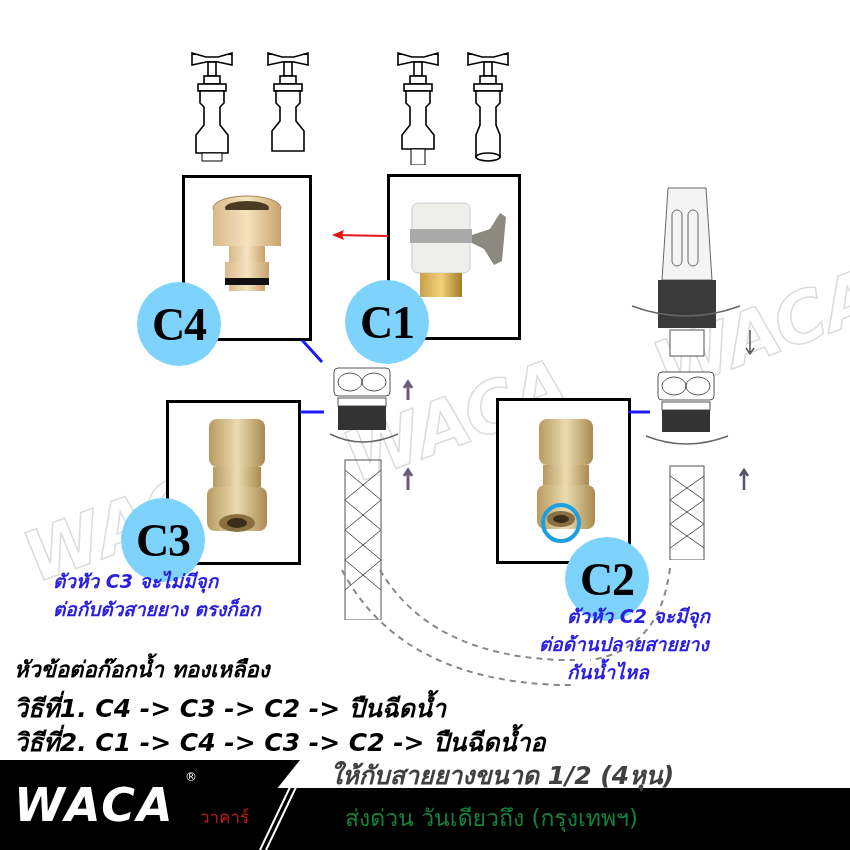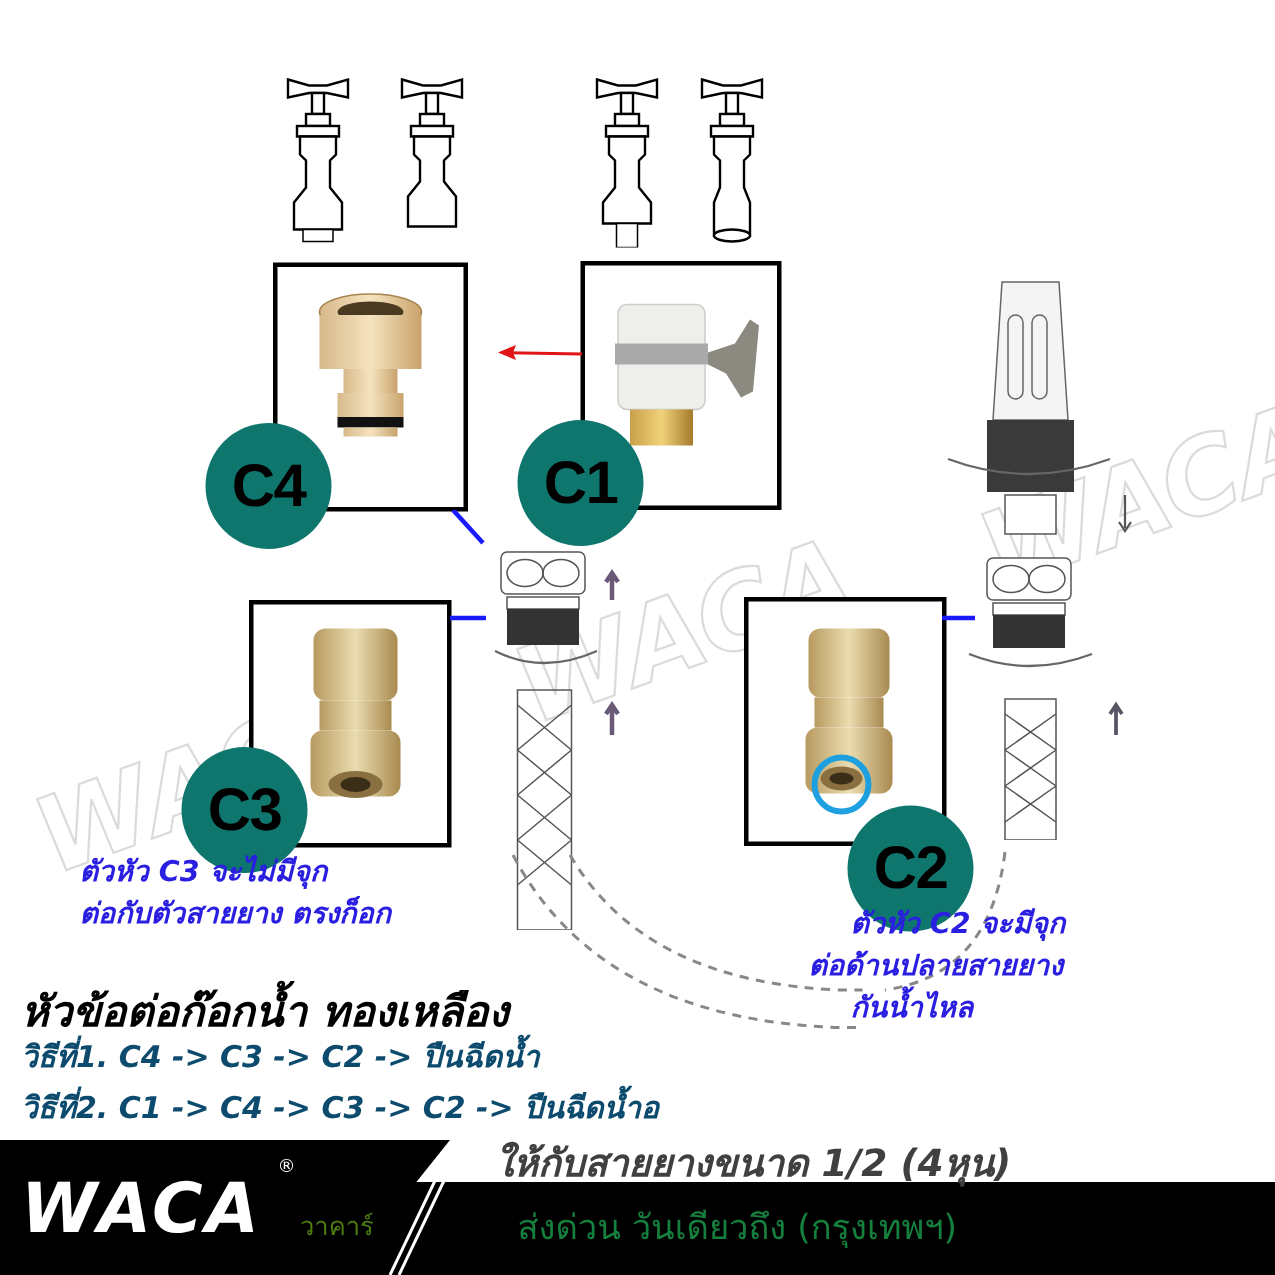--- a/index.html
+++ b/index.html
@@ -1,29 +1,29 @@
 <!DOCTYPE html>
 <html><head>
 <meta charset="utf-8">
 <style>
   html,body{margin:0;padding:0;background:#fff;}
   body{width:850px;height:850px;position:relative;overflow:hidden;font-family:"DejaVu Sans",sans-serif;}
   .abs{position:absolute;}
   .frame{position:absolute;border:3px solid #000;background:#fff;box-sizing:border-box;}
-  .badge{position:absolute;width:84px;height:84px;border-radius:50%;background:#0f766e;display:flex;align-items:center;justify-content:center;font-weight:bold;font-size:40px;color:#000;font-family:Liberation Sans, sans-serif;letter-spacing:-1px;}
+  .badge{position:absolute;width:84px;height:84px;border-radius:50%;background:#7dd3fc;display:flex;align-items:center;justify-content:center;font-weight:bold;font-size:46px;color:#000;font-family:Liberation Serif, serif;letter-spacing:-1px;}
   .note{position:absolute;color:#2a1ee0;font-weight:bold;font-style:italic;font-size:19px;line-height:26px;white-space:nowrap;}
-  .heading{position:absolute;color:#000;font-weight:bold;font-style:italic;font-size:28px;white-space:nowrap;}
-  .method{position:absolute;color:#0c4a6e;font-weight:bold;font-style:italic;font-size:20px;white-space:nowrap;}
+  .heading{position:absolute;color:#000;font-weight:bold;font-style:italic;font-size:22px;white-space:nowrap;}
+  .method{position:absolute;color:#000000;font-weight:bold;font-style:italic;font-size:25px;white-space:nowrap;}
   .watermark{position:absolute;font-family:"DejaVu Sans",sans-serif;font-weight:bold;font-style:italic;color:transparent;-webkit-text-stroke:1.5px #d8d8d8;opacity:.9;white-space:nowrap;}
   .banner{position:absolute;left:0;top:788px;width:850px;height:62px;background:#000;}
   .banner-top{position:absolute;left:0;top:760px;width:300px;height:30px;background:#000;clip-path:polygon(0 0,100% 0,92% 100%,0 100%);}
   .size-text{position:absolute;left:330px;top:755px;color:#404040;font-weight:bold;font-style:italic;font-size:25px;white-space:nowrap;}
   .sub-text{position:absolute;left:345px;top:800px;color:#15803d;font-size:23px;white-space:nowrap;font-family:"DejaVu Sans",sans-serif;}
   .logo{position:absolute;left:14px;top:778px;color:#fff;font-weight:bold;font-style:italic;font-size:46px;letter-spacing:2px;font-family:"DejaVu Sans",sans-serif;}
-  .logo-th{position:absolute;left:200px;top:803px;color:#4d7c0f;font-size:17px;}
+  .logo-th{position:absolute;left:200px;top:803px;color:#b91c1c;font-size:17px;}
   .reg{position:absolute;left:185px;top:770px;color:#fff;font-size:12px;}
 </style>
 </head>
 <body>
 
 <div class="watermark" style="left:20px;top:480px;font-size:70px;transform:rotate(-20deg);">WACA</div>
 <div class="watermark" style="left:340px;top:380px;font-size:70px;transform:rotate(-20deg);">WACA</div>
 <div class="watermark" style="left:650px;top:290px;font-size:70px;transform:rotate(-20deg);">WACA</div>
 
 <svg class="abs" style="left:180px;top:45px" width="340" height="120" viewBox="0 0 340 120">

